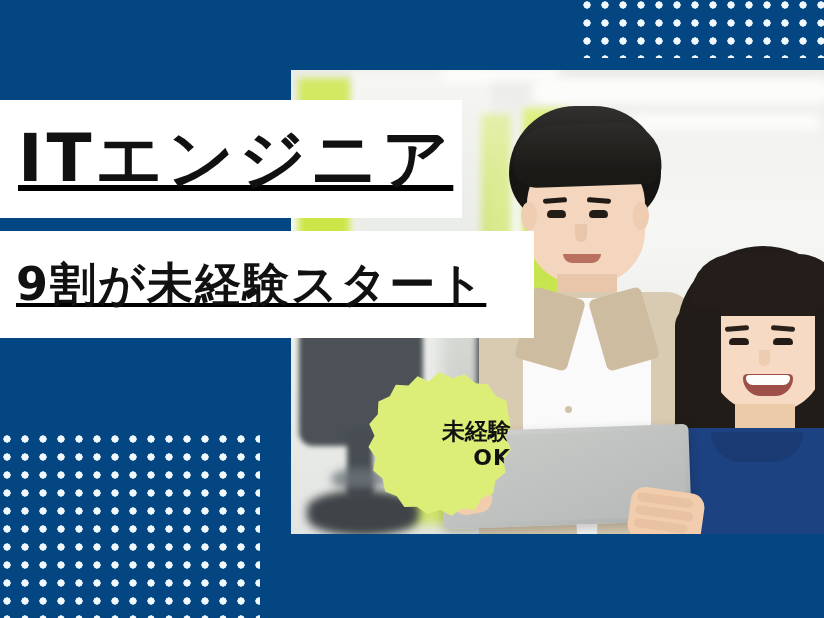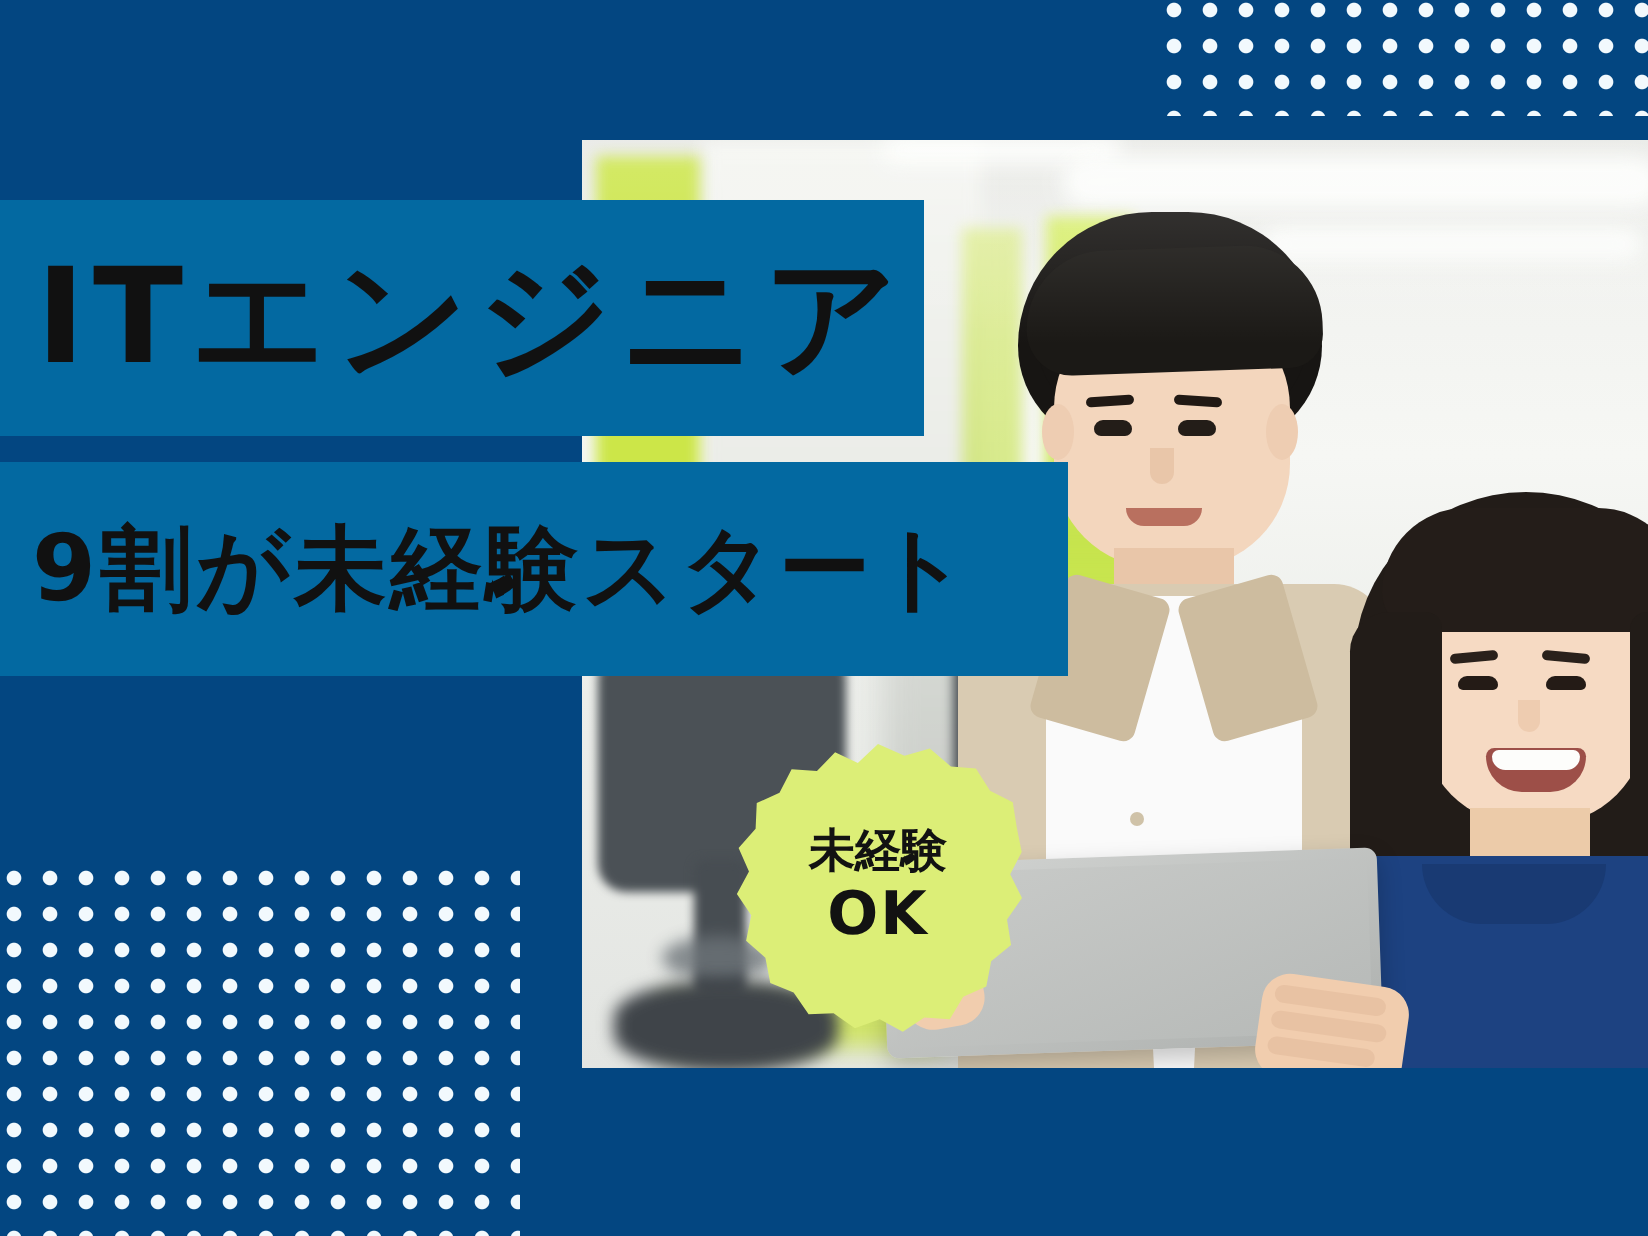--- a/index.html
+++ b/index.html
@@ -141,22 +141,22 @@
   .h1{left:338px;top:420px;width:74px;height:52px;transform:rotate(8deg);}
   .h2{left:160px;top:400px;width:40px;height:44px;transform:rotate(-10deg);}
   .finger{position:absolute;background:#e8c2a3;border-radius:8px;height:9px;}
 
   .photo-fade{position:absolute;inset:0;
       background:linear-gradient(180deg,rgba(255,255,255,.18) 0%,rgba(255,255,255,0) 22%);
       pointer-events:none;}
 
   
   .hl-box{
-    position:absolute;background:#0369a1;
-    display:flex;align-items:center;
+    position:absolute;background:#ffffff;
+    display:flex;align-items:center;text-decoration:underline;
   }
   .hl1{left:0;top:100px;width:462px;height:118px;}
   .hl2{left:0;top:231px;width:534px;height:107px;}
   .hl-text{
     color:#111111;font-weight:700;white-space:nowrap;
     font-family:"DejaVu Sans","Liberation Sans",sans-serif;
     letter-spacing:2px;
   }
   .hl1 .hl-text{font-size:66px;padding-left:18px;letter-spacing:4px;}
   .hl2 .hl-text{font-size:46px;padding-left:16px;letter-spacing:2px;}
@@ -177,22 +177,22 @@
       74.9% 95.6%, 66.1% 95.0%, 58.6% 99.9%, 50.6% 95.6%, 42.0% 98.7%,
       34.6% 93.5%, 25.9% 93.8%, 20.7% 86.3%, 12.6% 83.0%, 10.9% 74.2%,
       4.2% 68.3%, 6.0% 59.5%, 1.0% 52.1%, 5.2% 44.3%, 1.6% 36.1%,
       7.5% 29.4%, 7.9% 20.5%, 15.8% 16.9%, 20.0% 8.8%, 28.8% 9.4%,
       35.1% 2.9%, 43.0% 6.6%
     );
   }
   .badge span{display:block;}
   .badge-1{left:24px;top:383px;}
   .badge-2{left:201px;top:378px;}
-  .badge-3{left:367px;top:372px;}
-  .badge-3 .line2{font-size:30px;letter-spacing:1px;}
+  .badge-3{left:367px;top:372px;align-items:flex-end;}
+  .badge-3 .line2{font-size:22px;letter-spacing:1px;}
 </style>
 </head>
 <body>
 
 <div class="banner">
 
   <div class="dots dots-tr"></div>
   <div class="dots dots-bl"></div>
 
   <div class="photo">

